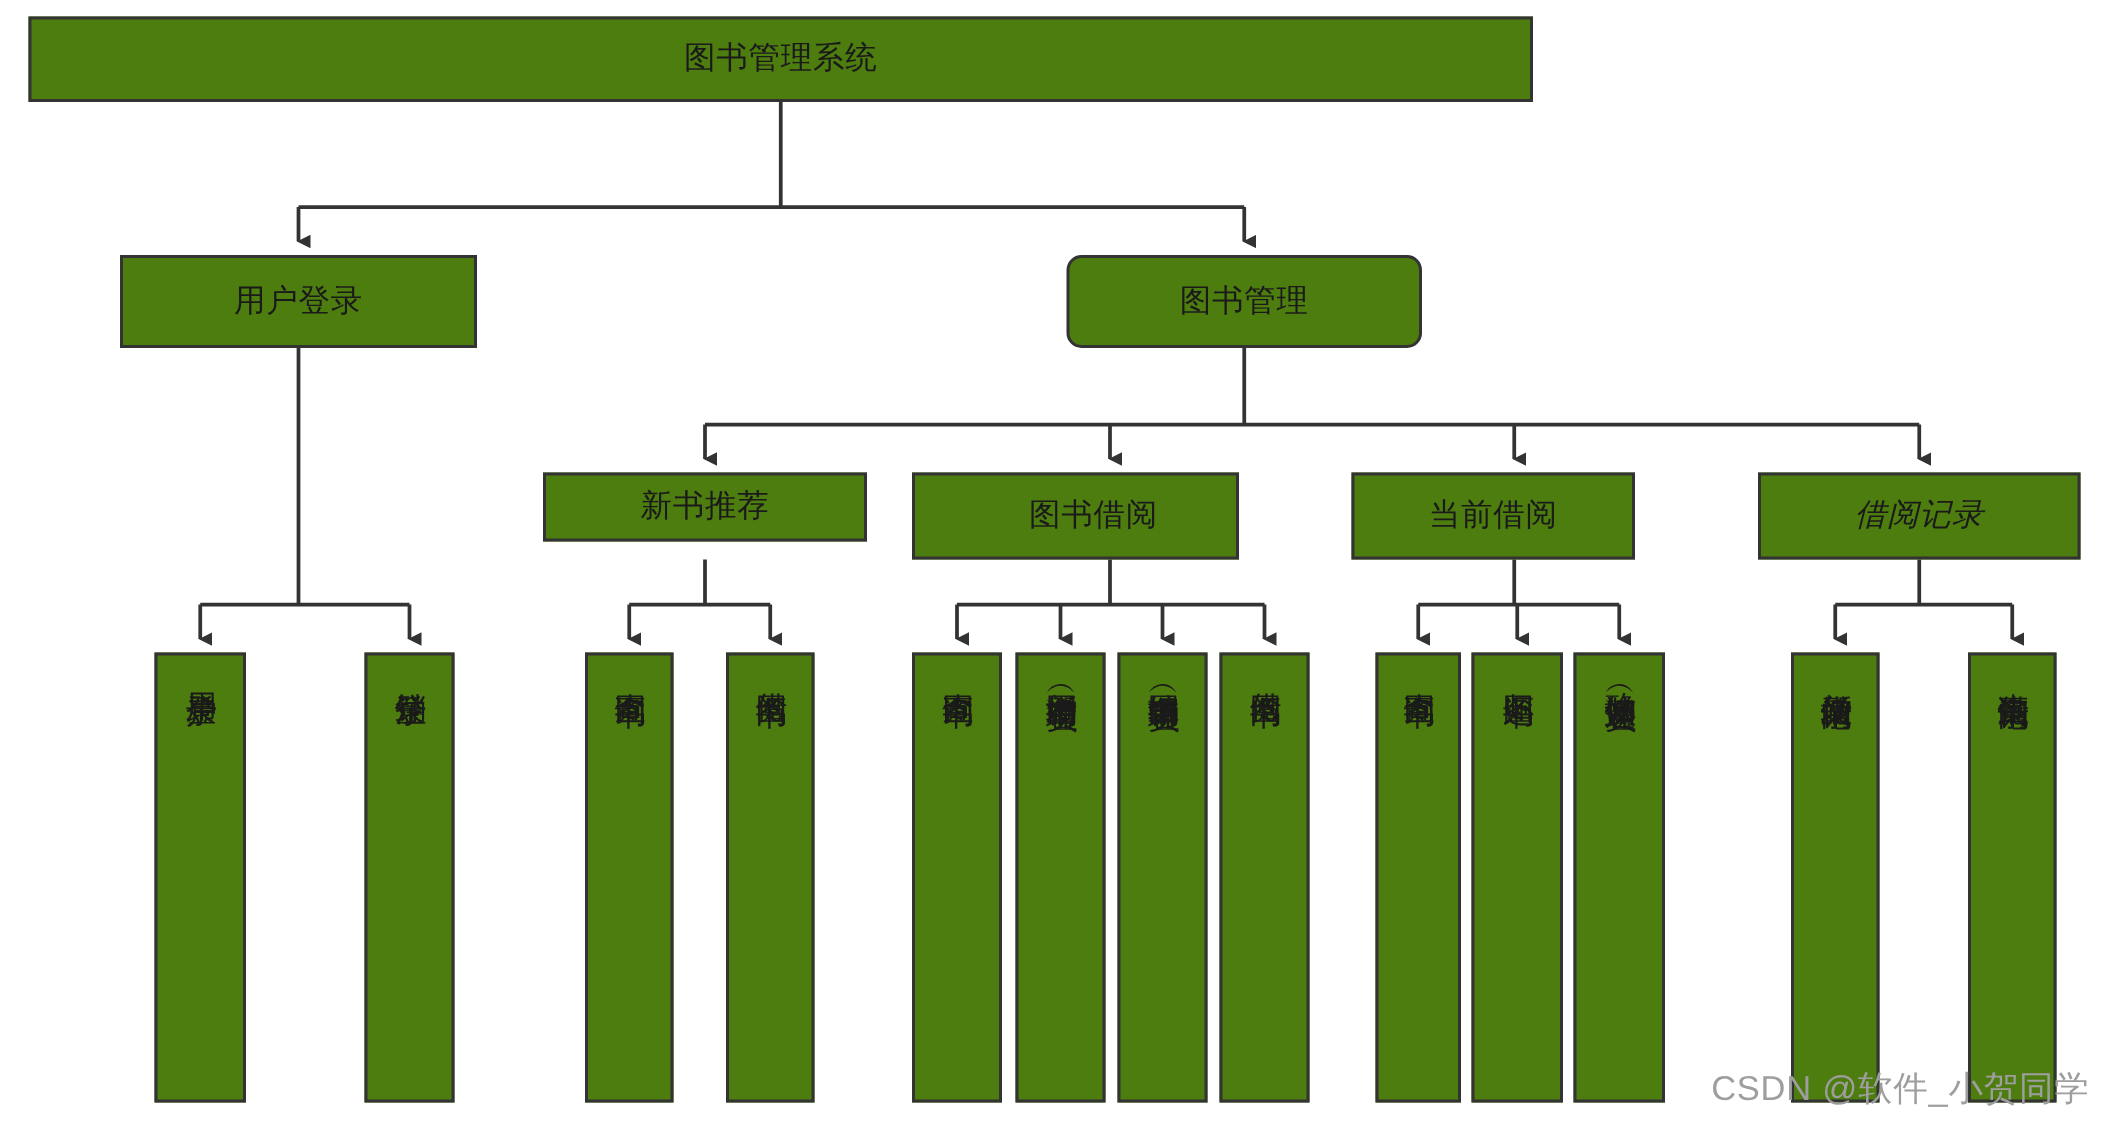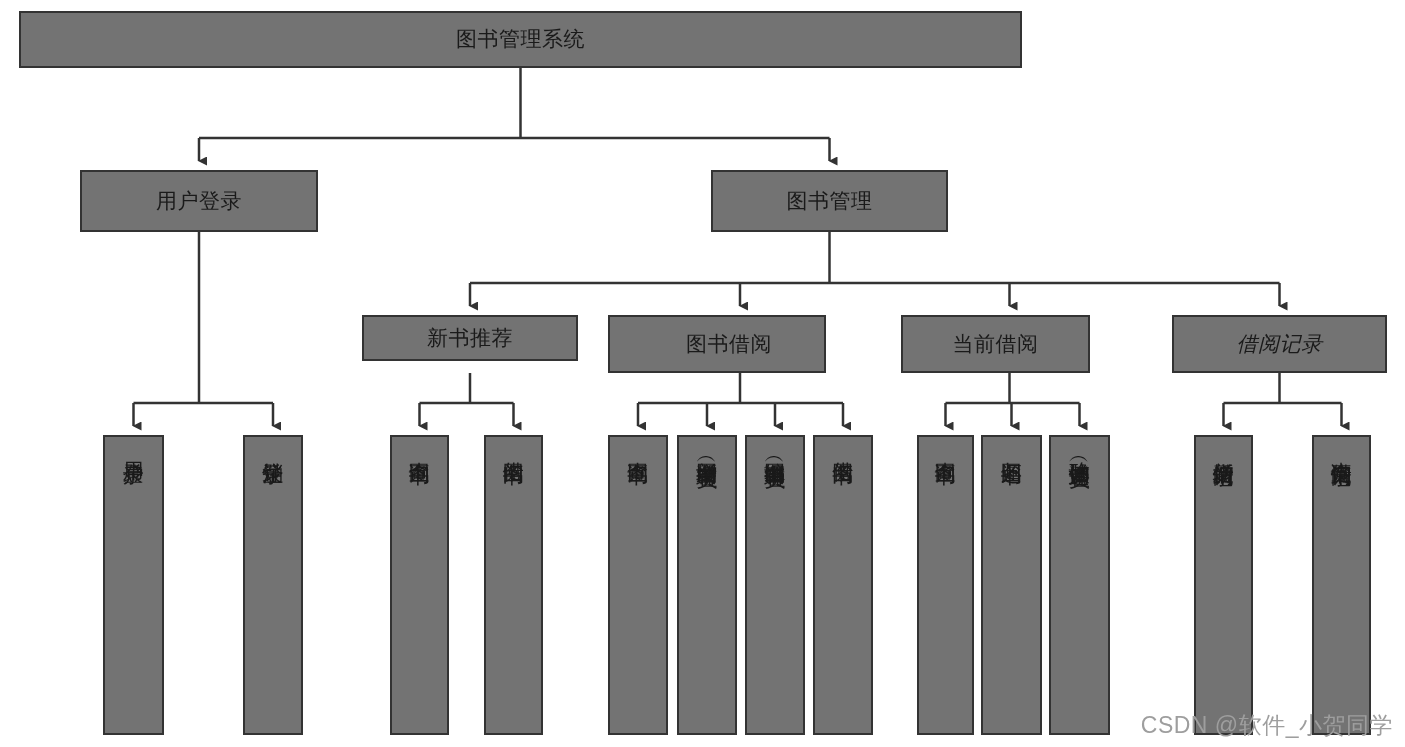--- a/index.html
+++ b/index.html
@@ -24,21 +24,21 @@
     position: absolute;
     left: 0; top: 0;
     width: 1405px;
     height: 747px;
     pointer-events: none;
   }
   .node {
     position: absolute;
     box-sizing: border-box;
     border: 2px solid #333333;
-    background: #737373;
+    background: #4d7c0f;
     display: flex;
     align-items: center;
     justify-content: center;
     color: #1a1a1a;
   }
   .node .label {
     font-size: 21px;
     line-height: 1.25;
     letter-spacing: 0.5px;
     white-space: nowrap;
@@ -113,21 +113,21 @@
         <line x1="1341.5" y1="403" x2="1341.5" y2="426" stroke="#333333" stroke-width="2.5" marker-end="url(#arrowhead)"></line>
       </g>
   </svg>
   <div id="node-layer">
       <div class="node" style="left: 19px; top: 11px; width: 1003px; height: 57px;">
         <span class="label">图书管理系统</span>
       </div>
       <div class="node" style="left: 80px; top: 170px; width: 238px; height: 62px;">
         <span class="label">用户登录</span>
       </div>
-      <div class="node" style="left: 711px; top: 170px; width: 237px; height: 62px;">
+      <div class="node" style="left: 711px; top: 170px; width: 237px; height: 62px; border-radius: 10px;">
         <span class="label">图书管理</span>
       </div>
       <div class="node" style="left: 362px; top: 315px; width: 216px; height: 46px;">
         <span class="label">新书推荐</span>
       </div>
       <div class="node" style="left: 608px; top: 315px; width: 218px; height: 58px; padding-left: 24px;">
         <span class="label">图书借阅</span>
       </div>
       <div class="node" style="left: 901px; top: 315px; width: 189px; height: 58px;">
         <span class="label">当前借阅</span>

